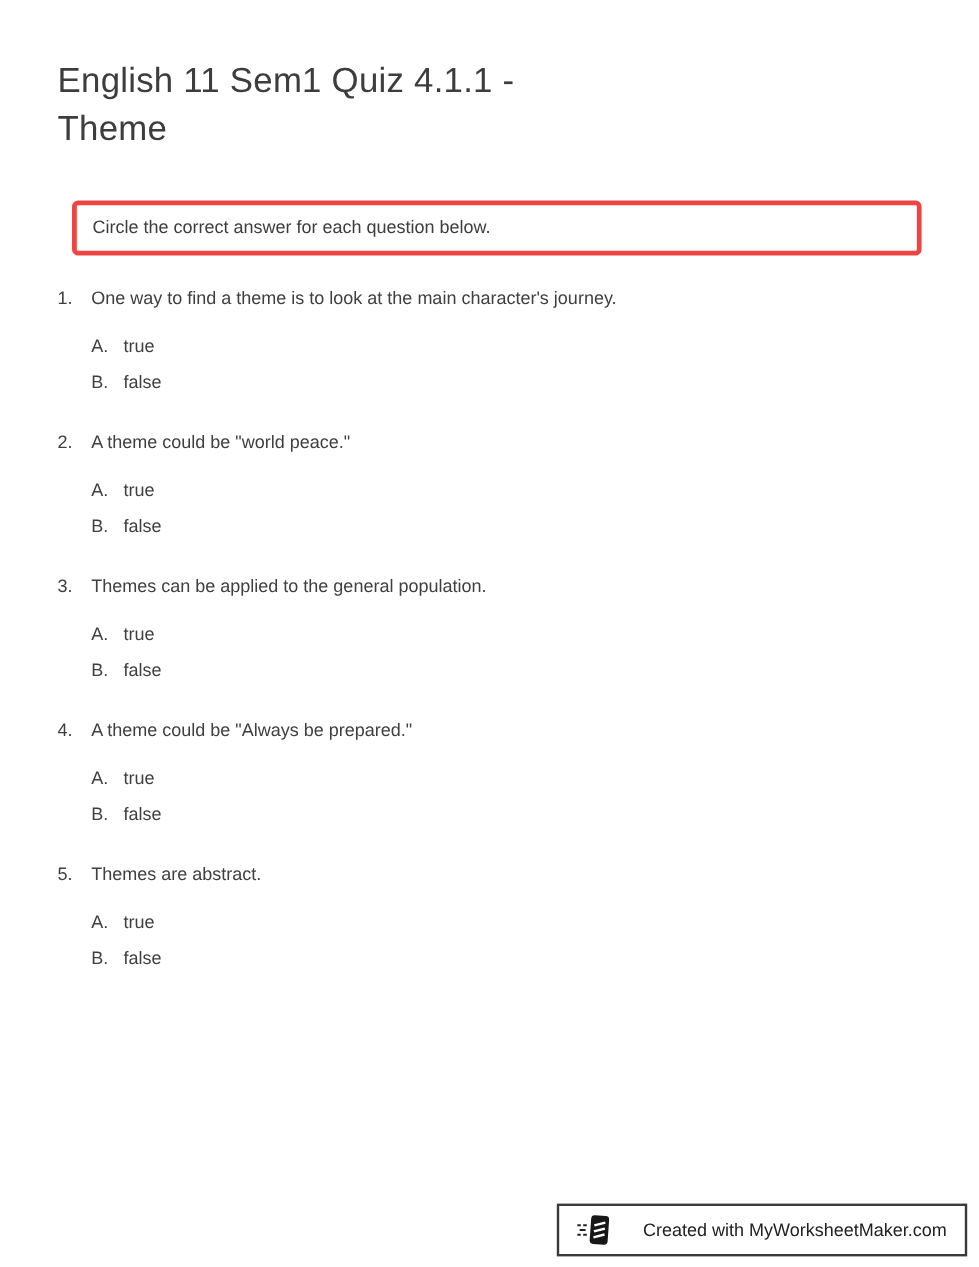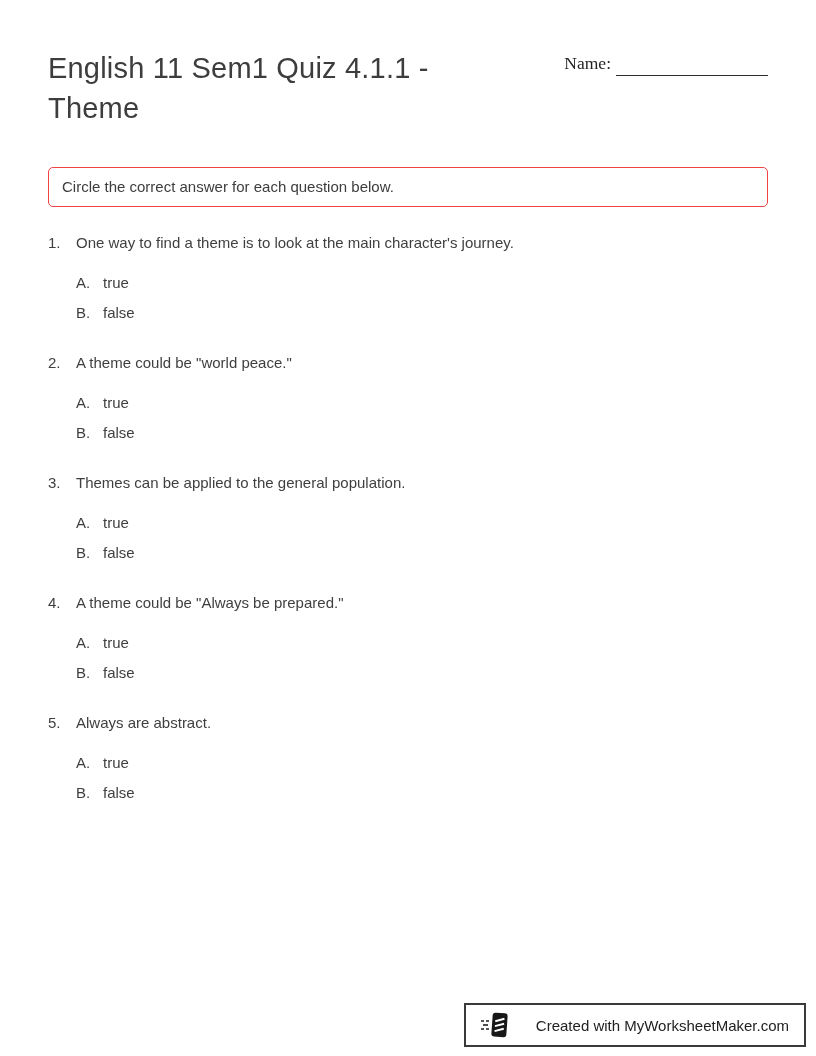--- a/index.html
+++ b/index.html
@@ -40,26 +40,27 @@
   .field-line {
     width: 152px;
     height: 26px;
     margin-left: 5px;
     border-bottom: 1.5px solid #2e2e2e;
   }
 
   
   .instruction-box {
     margin-top: 39px;
-    border: 1px solid #ef4444;
+    border: 4px solid #ef4444;
     border-radius: 5px;
     padding: 9px 13px;
     font-size: 15px;
     line-height: 20px;
     color: #3d3d3d;
+    margin-left: 12px;
   }
 
   
   .questions { margin-top: 26px; }
   .question { margin-bottom: 30px; }
   .q-row {
     display: flex;
     font-size: 15px;
     line-height: 20px;
     margin-bottom: 20px;
@@ -97,24 +98,20 @@
 </style>
 </head>
 <body>
 
 <div class="page">
 
   <div class="header">
     <h1 class="title">English 11 Sem1 Quiz 4.1.1 - Theme</h1>
 
     <div class="fields">
-      <div class="field-row">
-        <span class="field-label">Name:</span>
-        <span class="field-line"></span>
-      </div>
     </div>
   </div>
 
   <div class="instruction-box">
     <span>Circle the correct answer for each question below.</span>
   </div>
 
   <div class="questions">
 
     <div class="question">
@@ -173,21 +170,21 @@
       </div>
       <div class="option">
         <span class="opt-letter">B.</span>
         <span class="opt-text">false</span>
       </div>
     </div>
 
     <div class="question">
       <div class="q-row">
         <span class="q-num">5.</span>
-        <span class="q-text">Always are abstract.</span>
+        <span class="q-text">Themes are abstract.</span>
       </div>
       <div class="option">
         <span class="opt-letter">A.</span>
         <span class="opt-text">true</span>
       </div>
       <div class="option">
         <span class="opt-letter">B.</span>
         <span class="opt-text">false</span>
       </div>
     </div>

